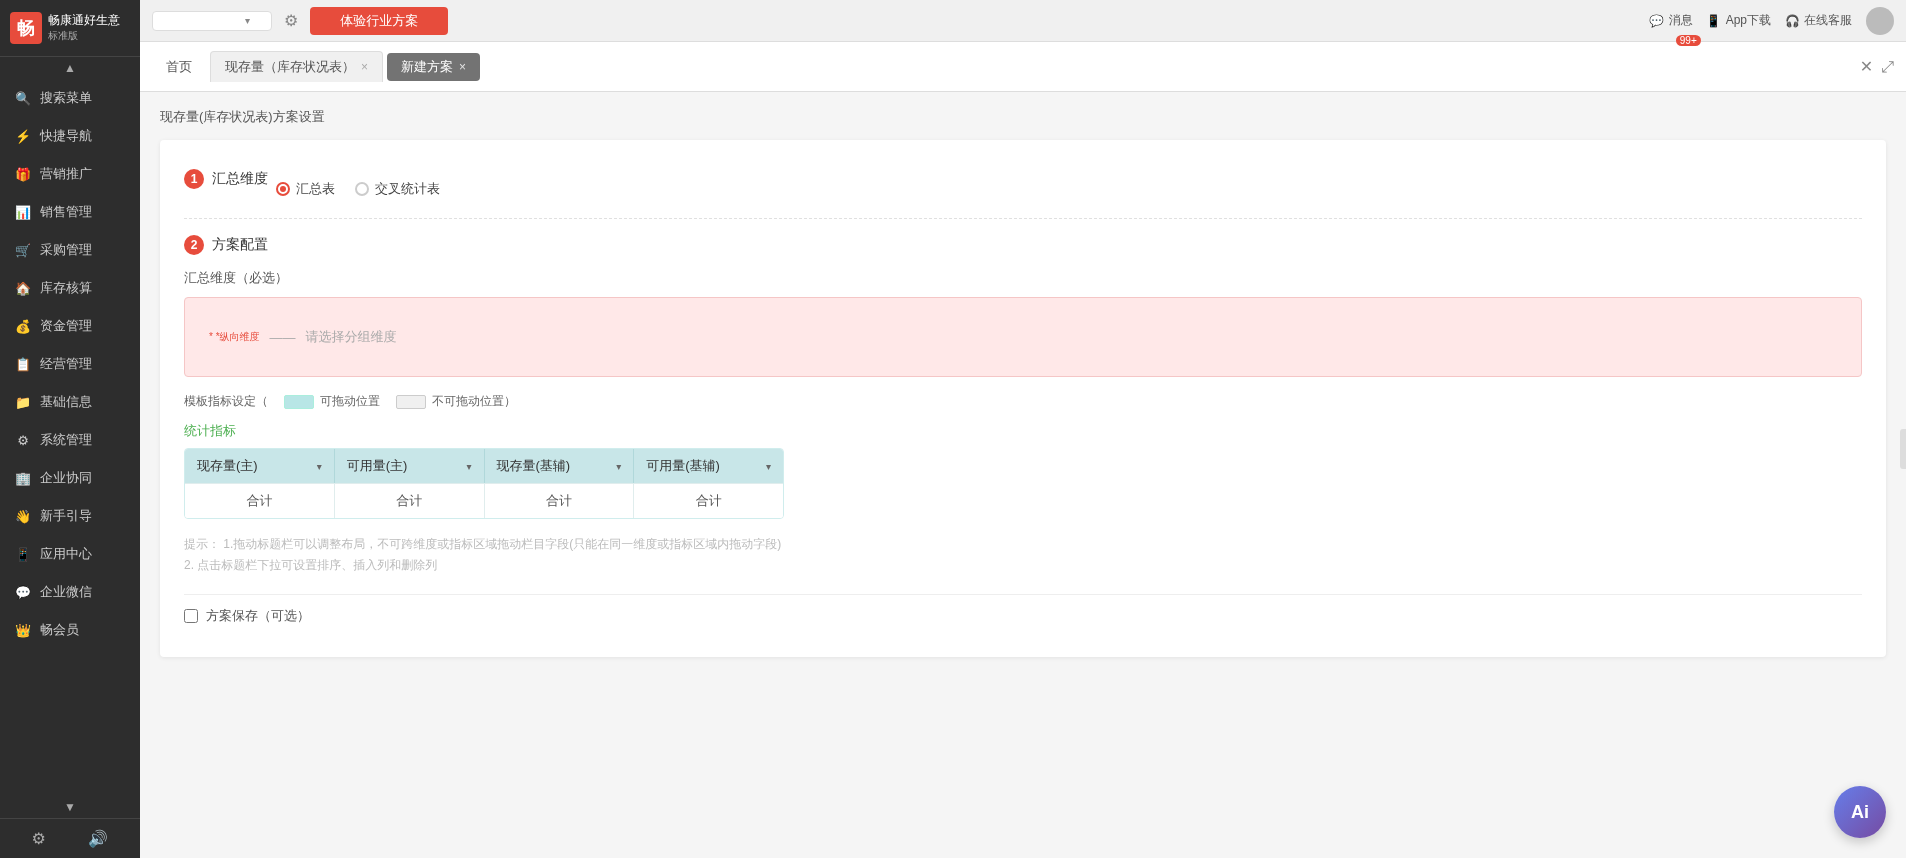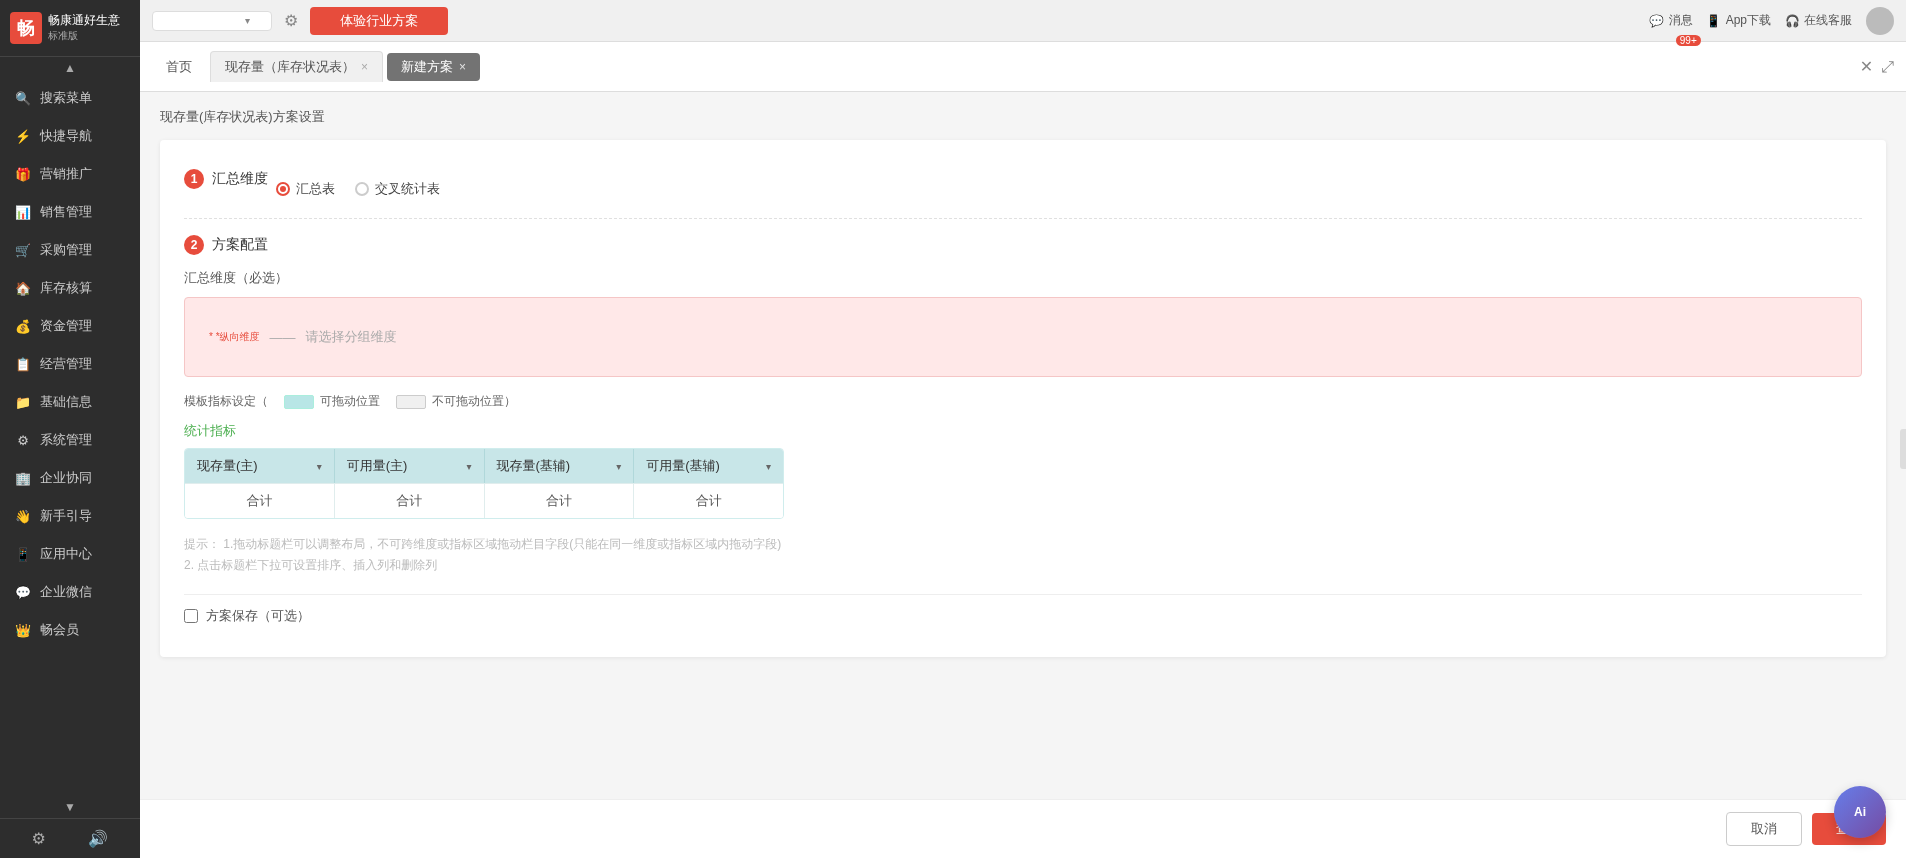--- a/index.html
+++ b/index.html
@@ -232,21 +232,21 @@
 
     
     .scroll-arrow { text-align: center; color: #aaa; padding: 4px; cursor: pointer; font-size: 12px; }
 
     
     .ai-badge {
       position: fixed; bottom: 20px; right: 20px;
       background: linear-gradient(135deg, #667eea, #764ba2);
       color: white; border-radius: 50%; width: 52px; height: 52px;
       display: flex; align-items: center; justify-content: center;
-      font-size: 12px; font-weight: bold; cursor: pointer;
+      font-size: 18px; font-weight: bold; cursor: pointer;
       box-shadow: 0 4px 12px rgba(0,0,0,0.2);
     }
 
     
     .right-handle {
       position: fixed; right: 0; top: 50%;
       background: #ddd; width: 6px; height: 40px;
       border-radius: 3px 0 0 3px; cursor: col-resize;
     }
   </style>
@@ -472,21 +472,17 @@
         </div>
       </div>
 
       <div class="scheme-save-row">
         <input type="checkbox" class="scheme-save-checkbox" style="">
         <span class="scheme-save-label">方案保存（可选）</span>
       </div>
     </div>
   </div>
 
-  <div class="footer-bar">
-    <button class="btn-cancel">取消</button>
-    <button class="btn-query">查询</button>
-  </div>
 </div>
 
 <div class="ai-badge">Ai</div>
 
 <div class="right-handle"></div>
 
 </body></html>

